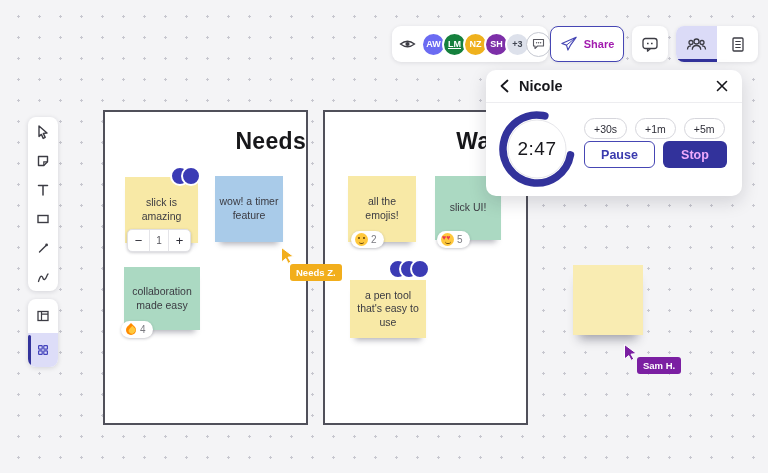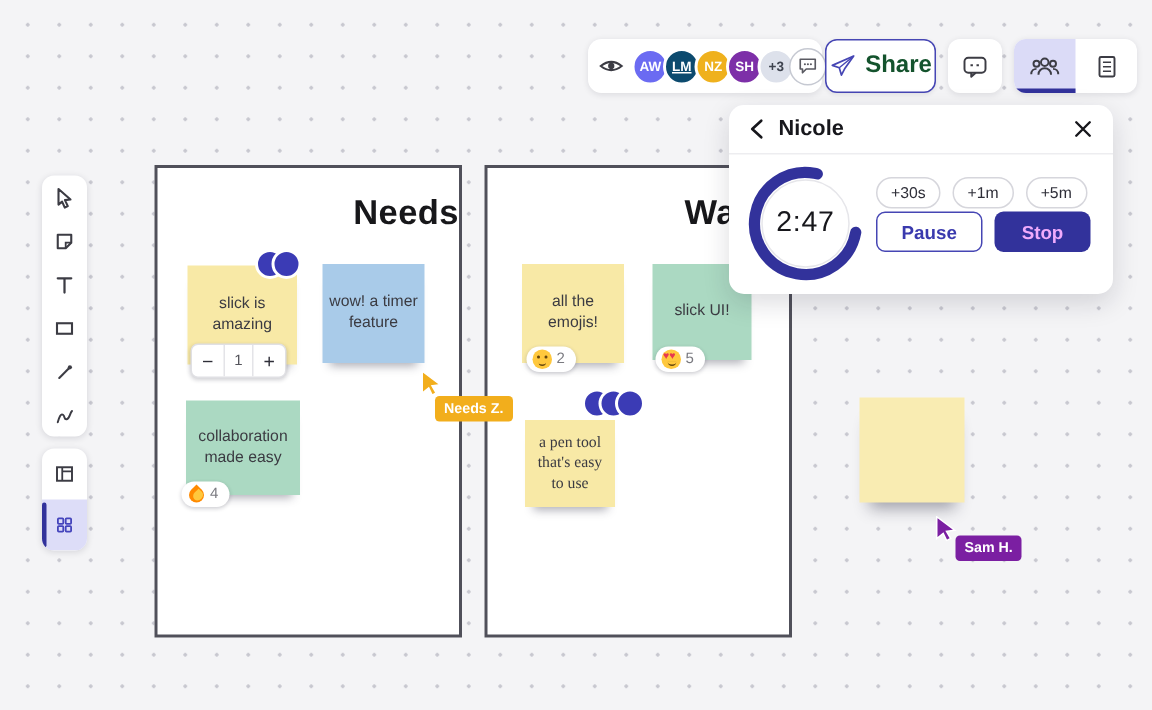--- a/index.html
+++ b/index.html
@@ -15,21 +15,21 @@
   .eye{display:flex;align-items:center;margin-right:5px;}
   .avatars{display:flex;align-items:center;}
   .avatar{width:25px;height:25px;border-radius:50%;border:2px solid #fff;box-sizing:border-box;
     display:flex;align-items:center;justify-content:center;color:#fff;font-size:9px;font-weight:bold;margin-left:-4px;}
   .avatar:first-child{margin-left:0;}
   .avatar.overflow{background:#DDE1EB;color:#3F4450;}
   .avatar.bubble{background:#fff;border:1px solid #C6C9D2;}
 
   
   .share-btn{left:550px;top:26px;width:74px;height:36px;background:#fff;border:1.5px solid #4646B4;border-radius:8px;
-    display:flex;align-items:center;justify-content:center;gap:6px;color:#14532d;font-size:16px;font-weight:bold;
+    display:flex;align-items:center;justify-content:center;gap:6px;color:#a21caf;font-size:11px;font-weight:bold;
     box-shadow:0 1px 3px rgba(20,20,40,.08);}
 
   .sq-btn{left:632px;top:26px;width:36px;height:36px;background:#fff;border-radius:8px;
     box-shadow:0 1px 4px rgba(20,20,40,.10);display:flex;align-items:center;justify-content:center;}
 
   .segmented{left:676px;top:26px;width:82px;height:36px;background:#fff;border-radius:8px;overflow:hidden;
     box-shadow:0 1px 4px rgba(20,20,40,.10);display:flex;}
   .seg{flex:1;display:flex;align-items:center;justify-content:center;position:relative;}
   .seg.active{background:#DBDBF7;}
   .seg.active::after{content:'';position:absolute;left:0;right:0;bottom:0;height:3px;background:#32329B;}
@@ -140,21 +140,21 @@
   </div>
 
   <div class="note abs" style="left: 435px; top: 176px; width: 66px; height: 64px; background: rgb(171, 217, 194);">
     <span class="note-text">slick UI!</span>
   </div>
   <div class="badge abs" style="left:437px;top:231px;">
     <span class="face hearts" style="margin-left:2px;"></span>
     <span class="badge-count">5</span>
   </div>
 
-  <div class="note abs" style="left: 350px; top: 280px; width: 60px; height: 58px; background: rgb(248, 233, 166); font-family: Liberation Serif, serif;">
+  <div class="note abs" style="left: 350px; top: 280px; width: 76px; height: 58px; background: rgb(248, 233, 166);">
     <span class="note-text">a pen tool that's easy to use</span>
   </div>
   <div class="dots abs" style="left:388px;top:259px;">
     <span class="dot"></span>
     <span class="dot"></span>
     <span class="dot"></span>
   </div>
 
   <div class="note abs" style="left: 573px; top: 265px; width: 70px; height: 70px; box-shadow: rgba(40, 40, 60, 0.42) 0px 10px 10px -6px; background: rgb(249, 236, 178);"></div>
 
@@ -224,21 +224,21 @@
 
   <div class="collab-bar abs">
     <span class="eye">
       <svg width="17" height="14" viewBox="0 0 17 14">
           <path d="M1.5 7 Q8.5 1.5 15.5 7 Q8.5 12.5 1.5 7 Z" fill="none" stroke="#3C3C44" stroke-width="1.3"></path>
           <circle cx="8.5" cy="7" r="2.1" fill="#3C3C44"></circle>
         </svg>
     </span>
     <div class="avatars">
       <span class="avatar" style="background: rgb(107, 107, 242);">AW</span>
-      <span class="avatar" style="background: #0c4a6e; text-decoration: underline;">LM</span>
+      <span class="avatar" style="background: #15803d; text-decoration: underline;">LM</span>
       <span class="avatar" style="background: rgb(239, 177, 29);">NZ</span>
       <span class="avatar" style="background: rgb(125, 47, 168);">SH</span>
       <span class="avatar overflow">+3</span>
       <span class="avatar bubble">
         <svg width="13" height="12" viewBox="0 0 13 12">
             <path d="M1.5 1.5 H11.5 V8 H5.5 L3 10.5 V8 H1.5 Z" fill="none" stroke="#5A5A62" stroke-width="1.1" stroke-linejoin="round"></path>
             <circle cx="4.6" cy="4.8" r="0.7" fill="#5A5A62"></circle>
             <circle cx="6.6" cy="4.8" r="0.7" fill="#5A5A62"></circle>
             <circle cx="8.6" cy="4.8" r="0.7" fill="#5A5A62"></circle>
           </svg>

